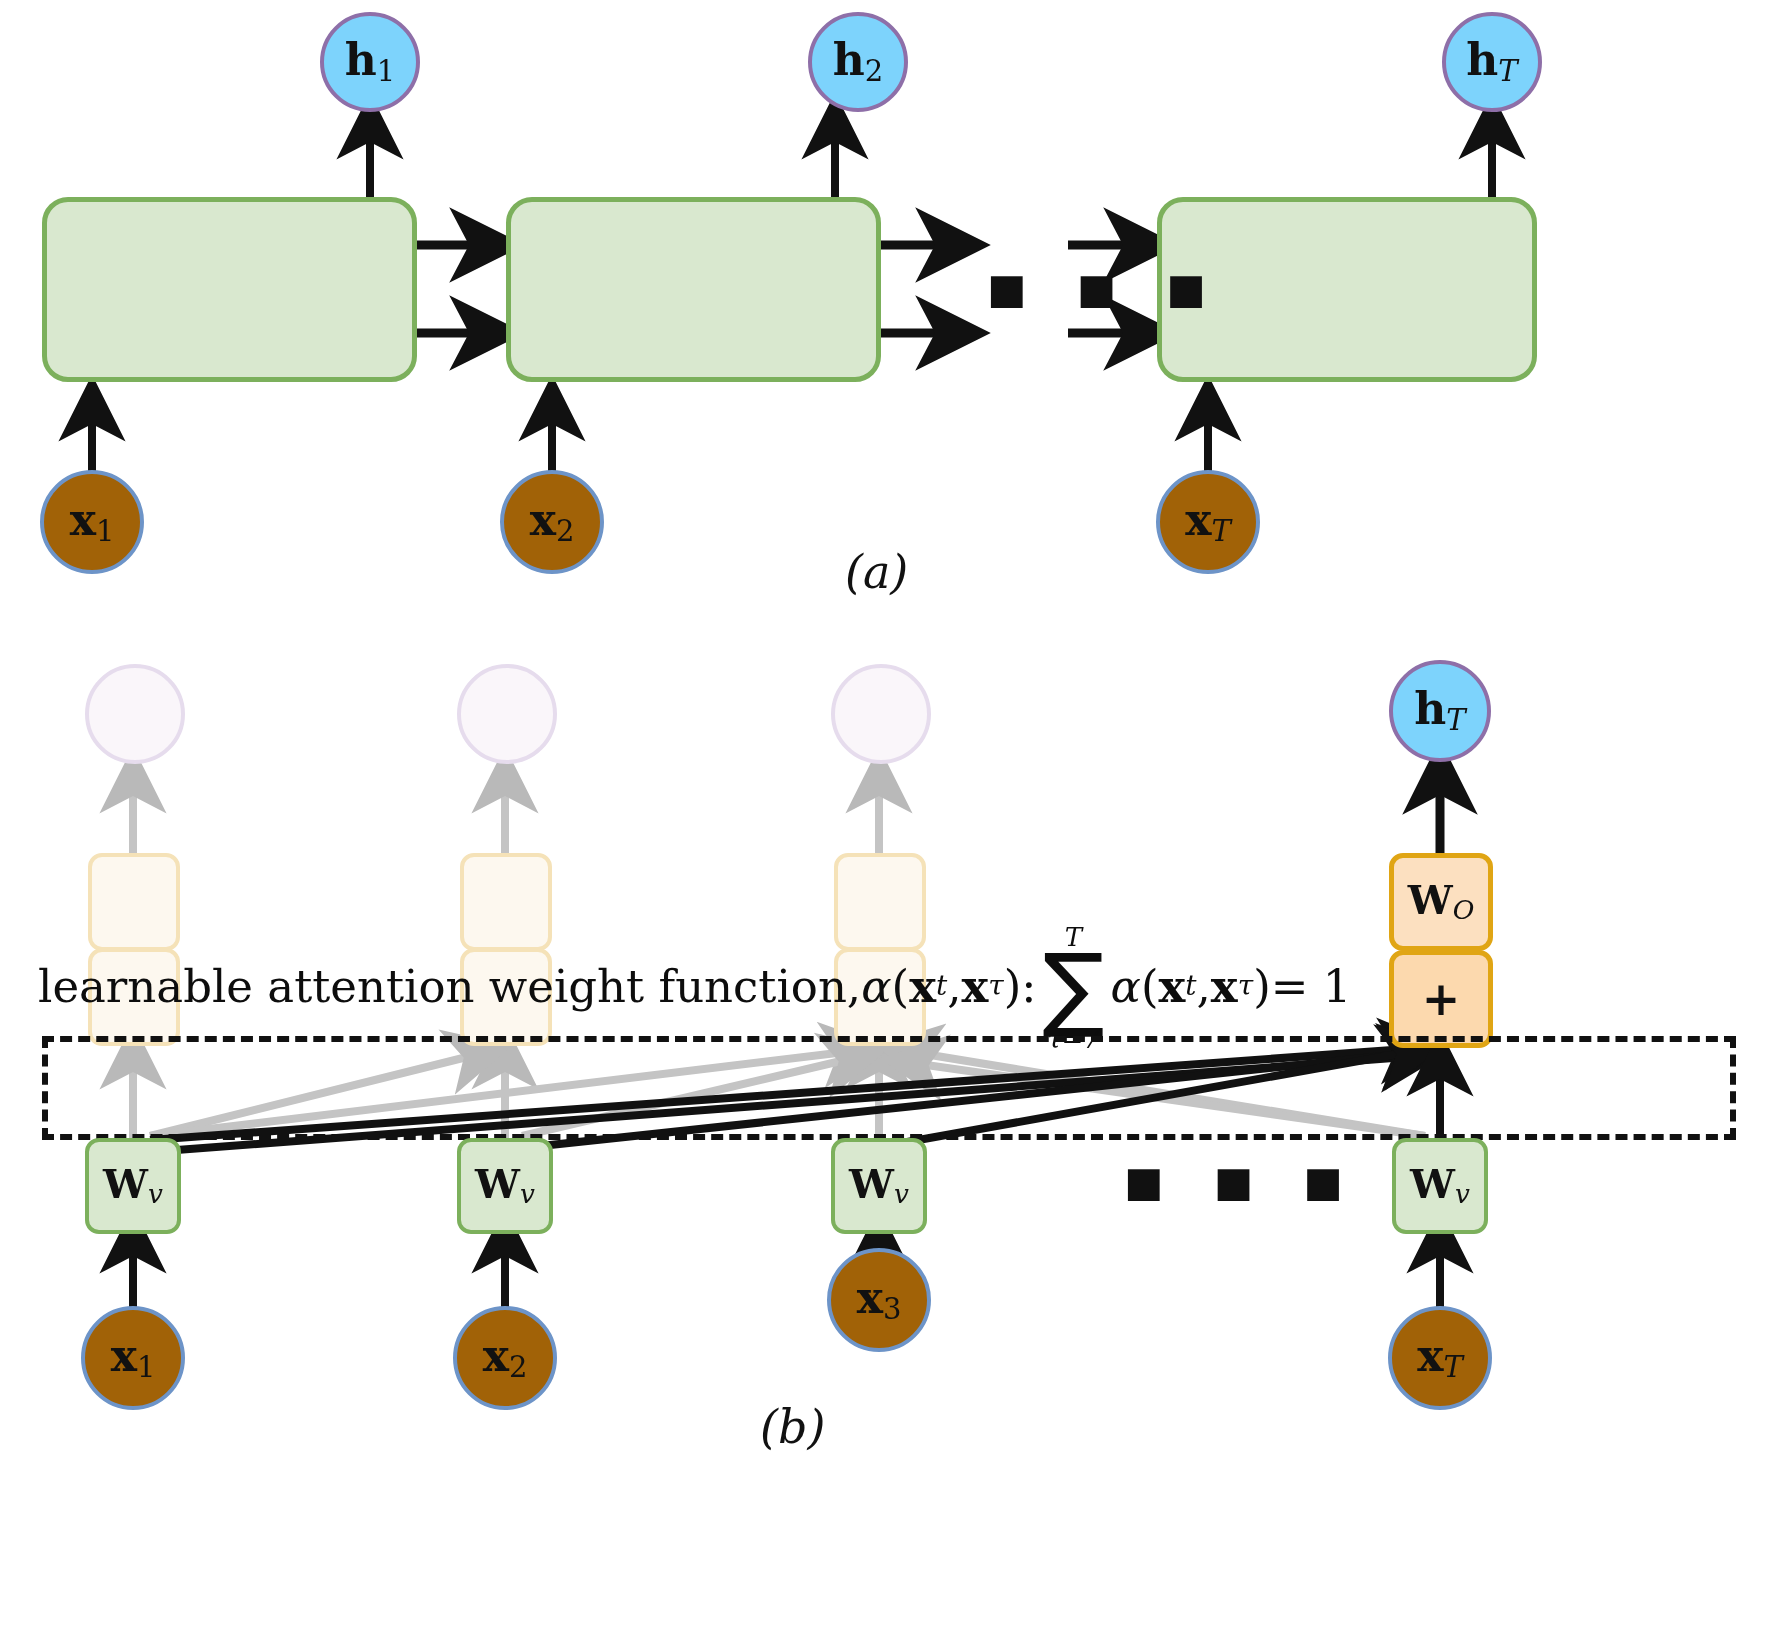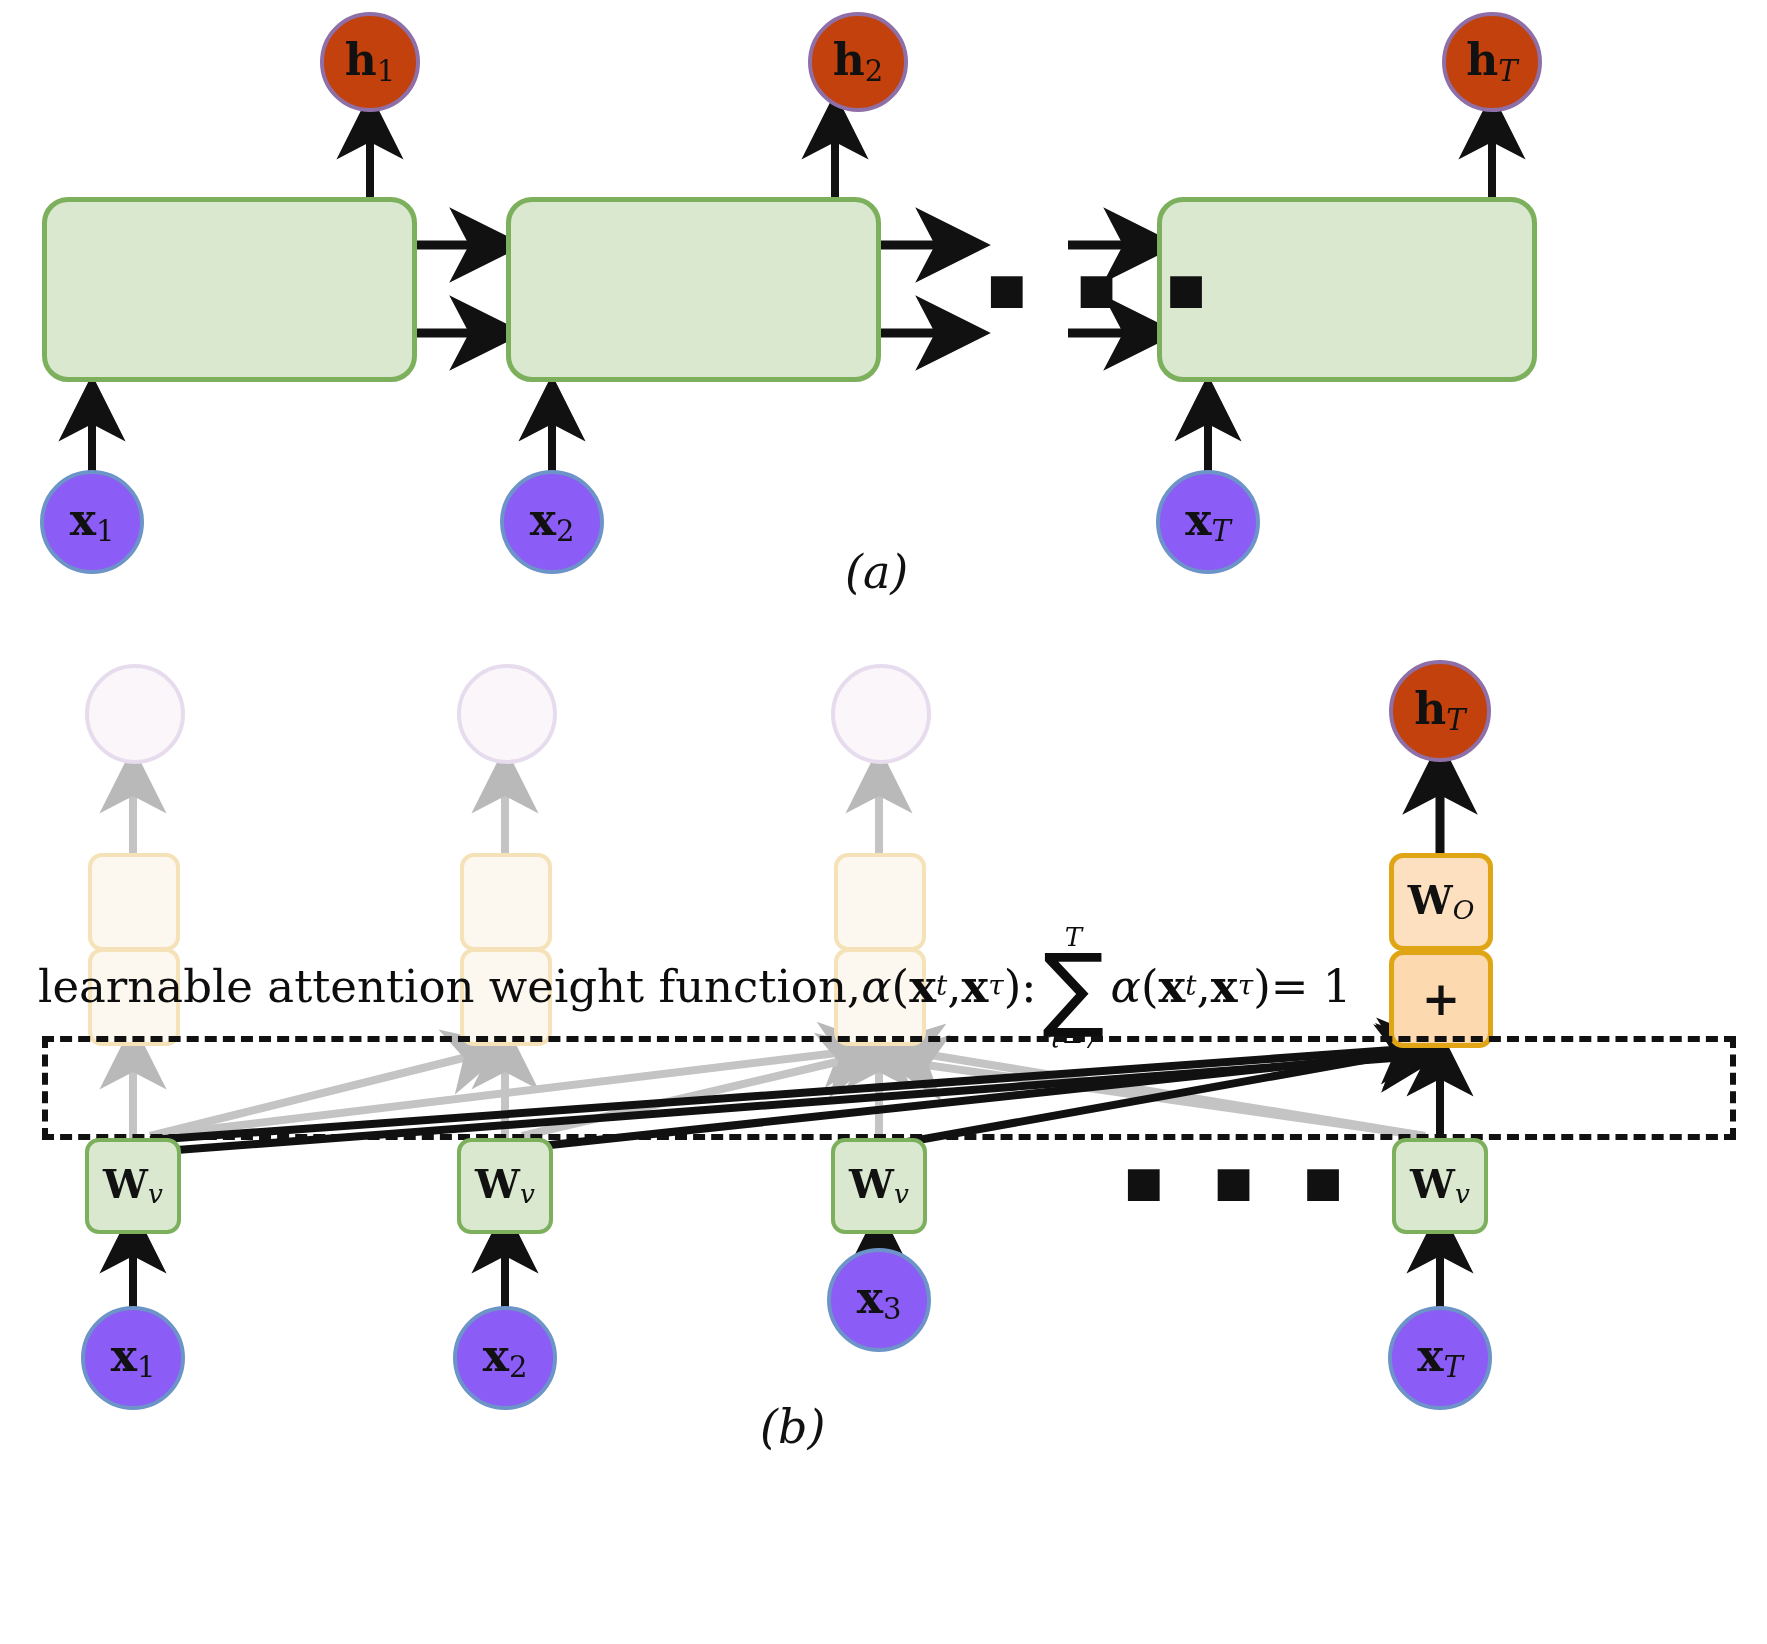--- a/index.html
+++ b/index.html
@@ -25,25 +25,25 @@
   }
   .node-circle {
     position: absolute;
     border-radius: 50%;
     display: flex;
     align-items: center;
     justify-content: center;
     box-sizing: border-box;
   }
   .node-x {
-    background: #8b5cf6;
+    background: #a16207;
     border: 4px solid #6d94c8;
   }
   .node-h {
-    background: #c2410c;
+    background: #7dd3fc;
     border: 4px solid #8e6fa8;
   }
   .node-ghost {
     background: #faf6fa;
     border: 4px solid #e6dced;
   }
   .node-label {
     font-size: 44px;
     color: #111111;
     line-height: 1;

